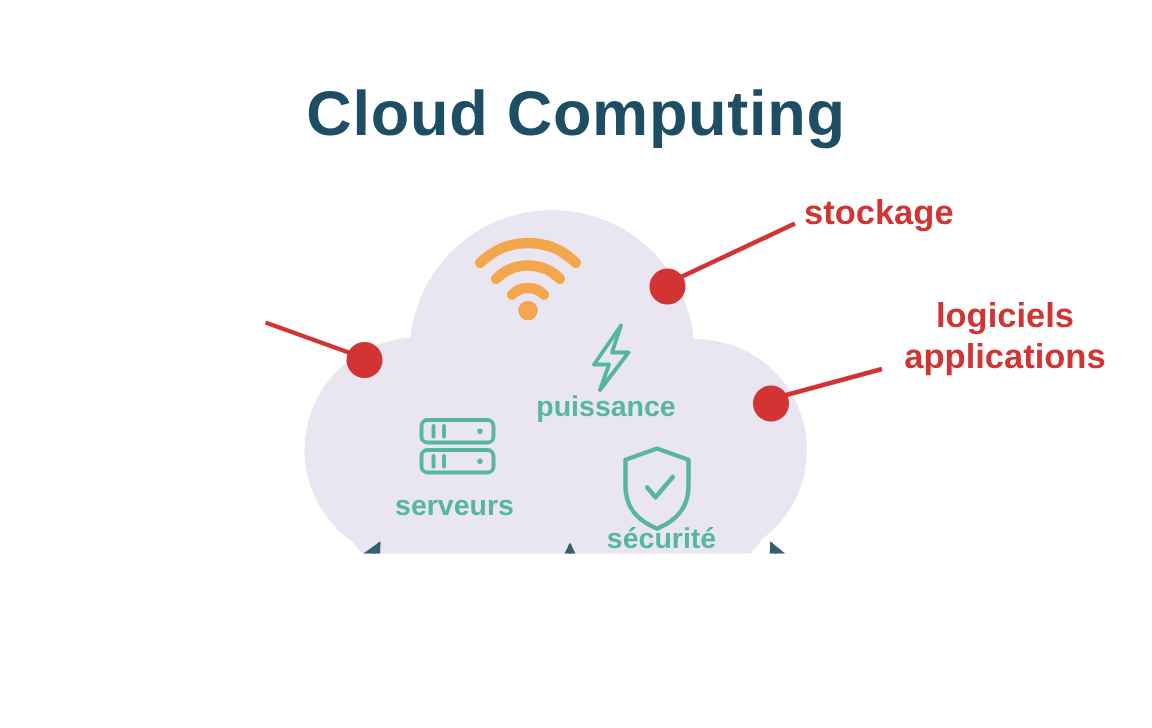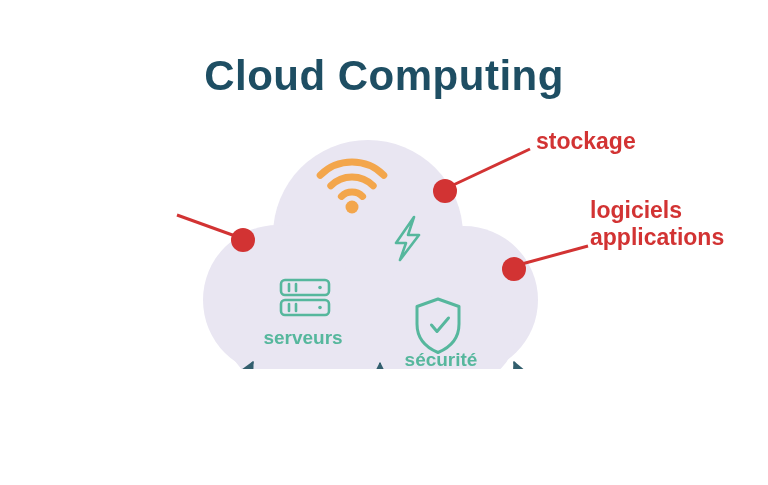--- a/index.html
+++ b/index.html
@@ -6,21 +6,21 @@
   html, body { width: 768px; height: 485px; background: #ffffff; }
   body { font-family: "Liberation Sans", sans-serif; }
   .canvas { position: relative; width: 768px; height: 369px; background: #ffffff; overflow: hidden; }
   .art { position: absolute; left: 0; top: 0; }
   .title {
     position: absolute; top: 52px; left: 0; width: 100%;
     text-align: center; font-size: 42px; font-weight: bold;
     color: #1e4e63; letter-spacing: 0.5px;
   }
   .label { position: absolute; }
-  .red   { color: #d23333; font-size: 23px; font-weight: 600; line-height: 1.18; }
+  .red   { color: #d23333; font-size: 23px; font-weight: 600; line-height: 1.18; text-align: center; }
   .teal  { color: #56b79d; font-size: 19px; font-weight: bold; text-align: center; }
   .bases     { left: 85px;  top: 183px; width: 150px; }
   .stockage  { left: 536px; top: 128px; }
   .logiciels { left: 590px; top: 197px; width: 160px; }
   .puissance { left: 344px; top: 261px; width: 120px; }
   .serveurs  { left: 253px; top: 327px; width: 100px; text-align: center; }
   .securite  { left: 391px; top: 349px; width: 100px; }
 </style>
 </head>
 <body>
@@ -112,18 +112,19 @@
     </g>
   </svg>
 
   <h1 class="title">Cloud Computing</h1>
 
 
   <div class="label red stockage">stockage</div>
 
   <div class="label red logiciels">logiciels applications</div>
 
+  <div class="label teal puissance">puissance</div>
 
   <div class="label teal serveurs">serveurs</div>
 
   <div class="label teal securite">sécurité</div>
 
 </div>
 
 </body></html>

